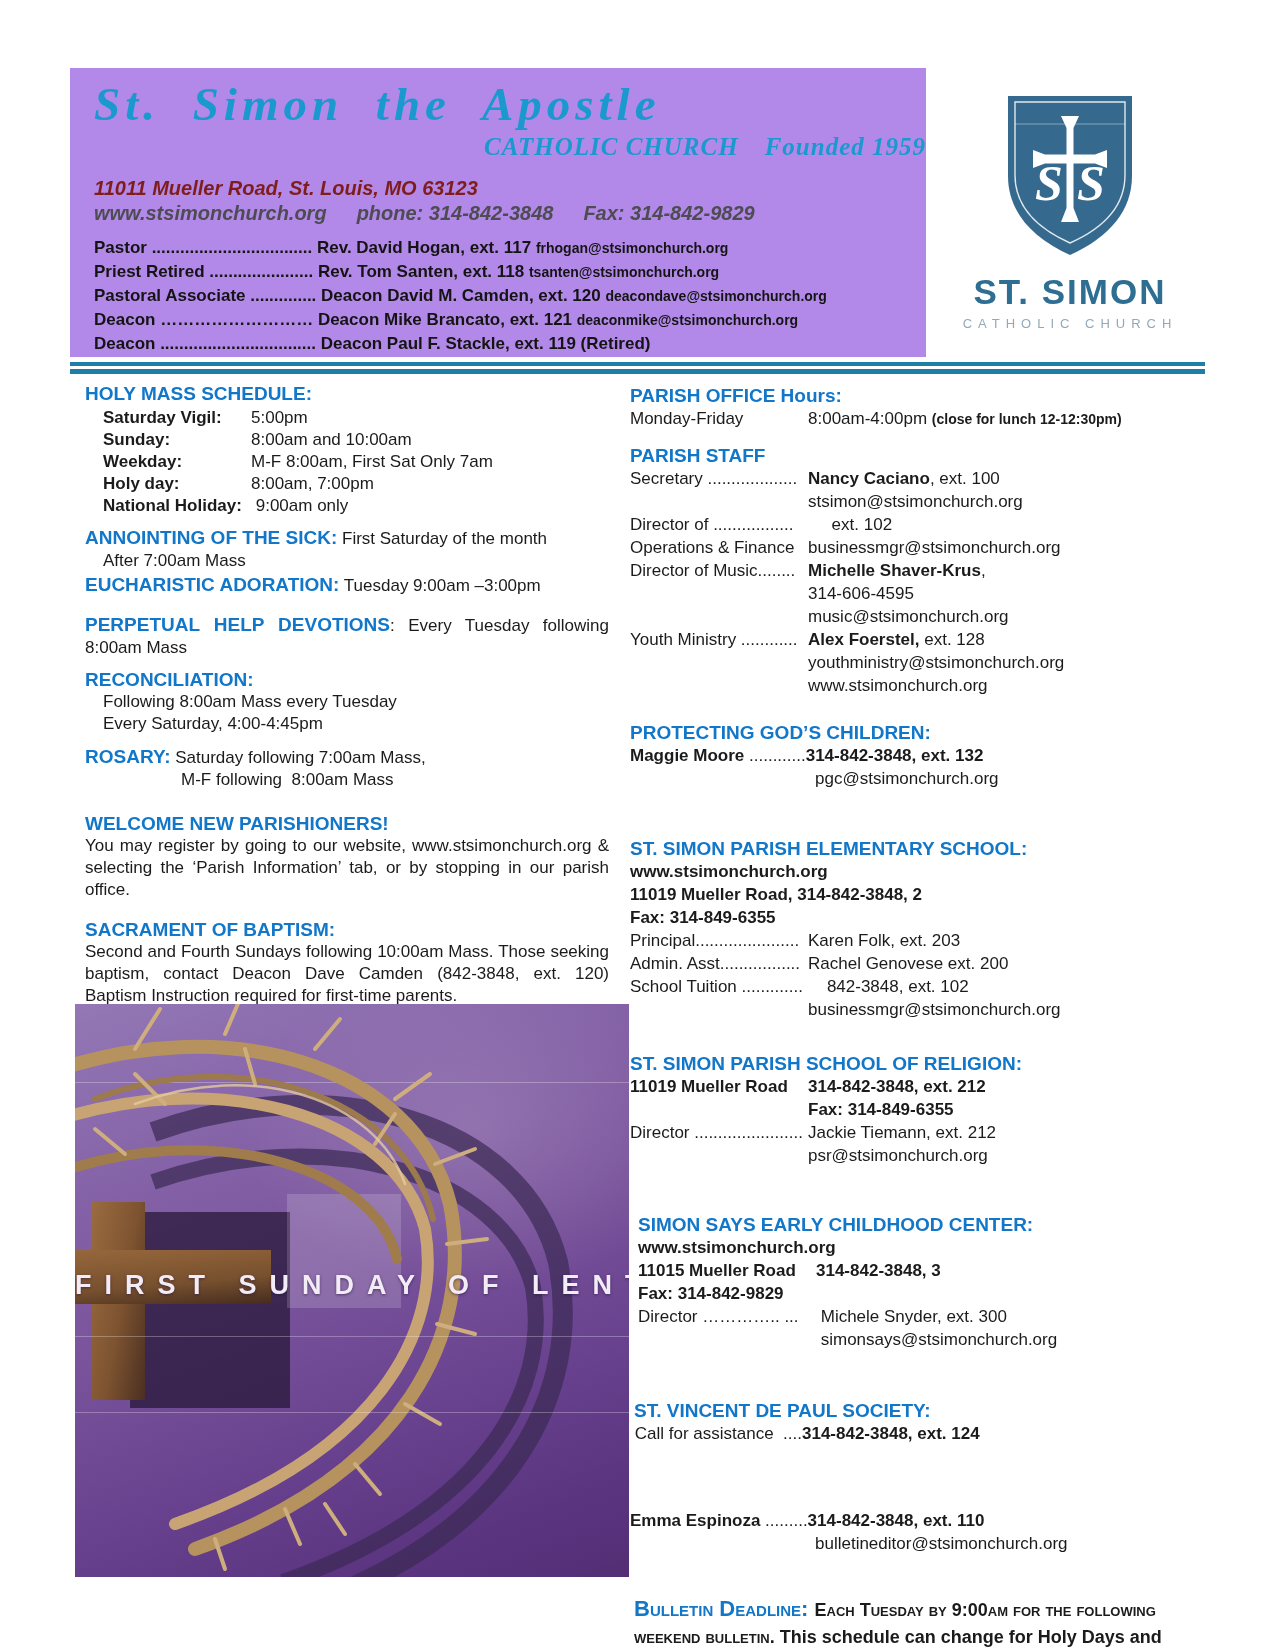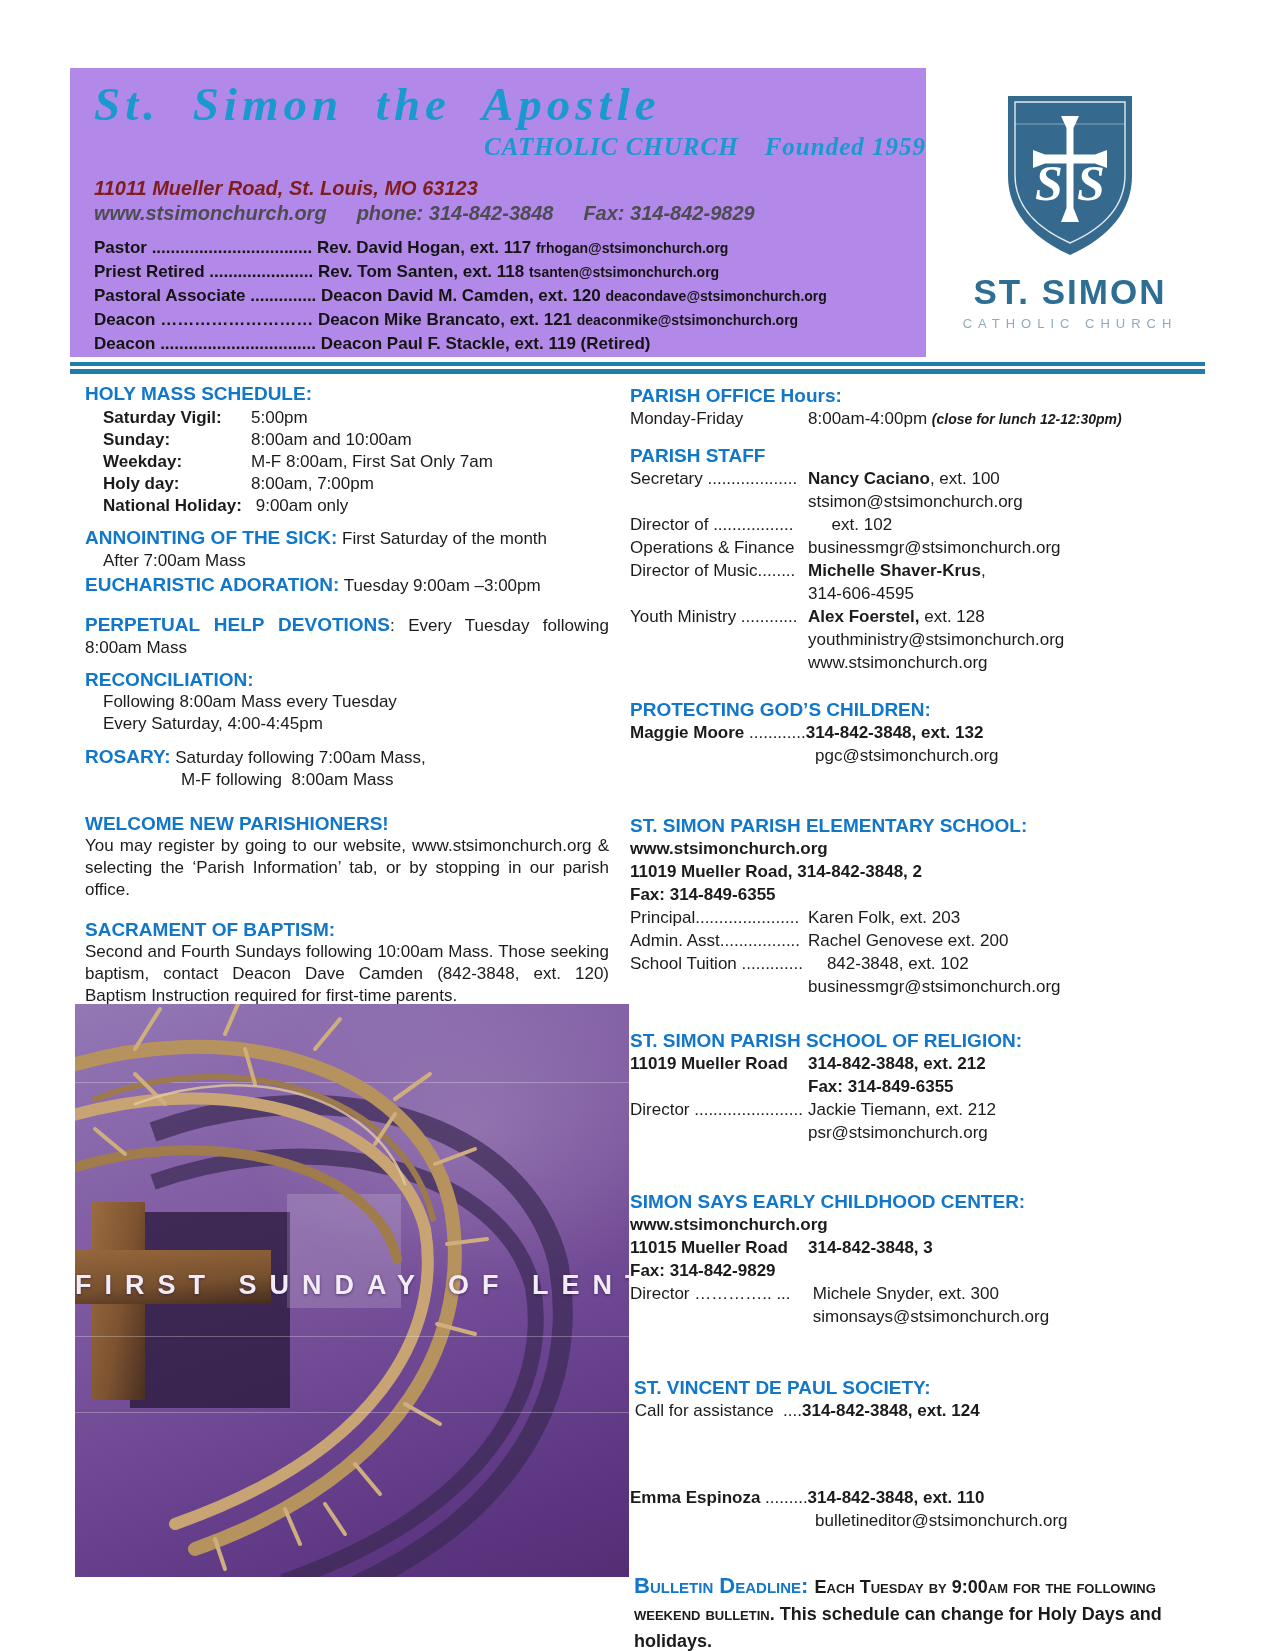--- a/index.html
+++ b/index.html
@@ -50,26 +50,26 @@
   .sec-rosary { margin-top:10px; }
   .rosary-l2 { padding-left:96px; }
   .sec-welcome { margin-top:21px; }
   .sec-baptism { margin-top:17px; }
 
   
   .kv { display:flex;justify-content:center; }
   .kl { min-width:178px; flex:none; }
   .kr { flex:1; }
   .kr b, .bold { font-weight:700; }
-  .office-note { font-weight:700; font-size:14px;font-style:italic; }
+  .office-note { font-weight:700; font-size:14px; }
   .sec-staff { margin-top:13px; }
   .sec-pgc { margin-top:24px; }
   .sec-elem { margin-top:47px; }
   .sec-psr { margin-top:31px; }
-  .sec-ssec { margin-top:46px; }
+  .sec-ssec { margin-top:46px;margin-left:8px; }
   .sec-svdp { margin-top:48px; }
   .sec-editor { margin-top:64px; }
   .sec-editor .h19, .sec-svdp .h19 { padding-left:4px; }
   .ind185 { padding-left:185px; }
   .sec-deadline { margin-top:40px; font-weight:700; font-size:18px; line-height:27px; padding-left:4px; }
   .sc { font-variant:small-caps; }
   .bd-h { color:#1277c9; font-size:22px; font-variant:small-caps; }
 
   
   .lent { position:absolute; left:75px; top:1004px; width:554px; height:573px; overflow:hidden;
@@ -264,20 +264,24 @@
         </div>
       <div class="kv">
           <span class="kl">Director of Music........</span>
           <span class="kr"><b>Michelle Shaver-Krus</b><span>,</span></span>
         </div>
       <div class="kv">
           <span class="kl"></span>
           <span class="kr"><span>314-606-4595</span></span>
         </div>
       <div class="kv">
+          <span class="kl"></span>
+          <span class="kr"><span>music@stsimonchurch.org</span></span>
+        </div>
+      <div class="kv">
           <span class="kl">Youth Ministry ............</span>
           <span class="kr"><b>Alex Foerstel,</b><span> ext. 128</span></span>
         </div>
       <div class="kv">
           <span class="kl"></span>
           <span class="kr"><span>youthministry@stsimonchurch.org</span></span>
         </div>
       <div class="kv">
           <span class="kl"></span>
           <span class="kr"><span>www.stsimonchurch.org</span></span>

